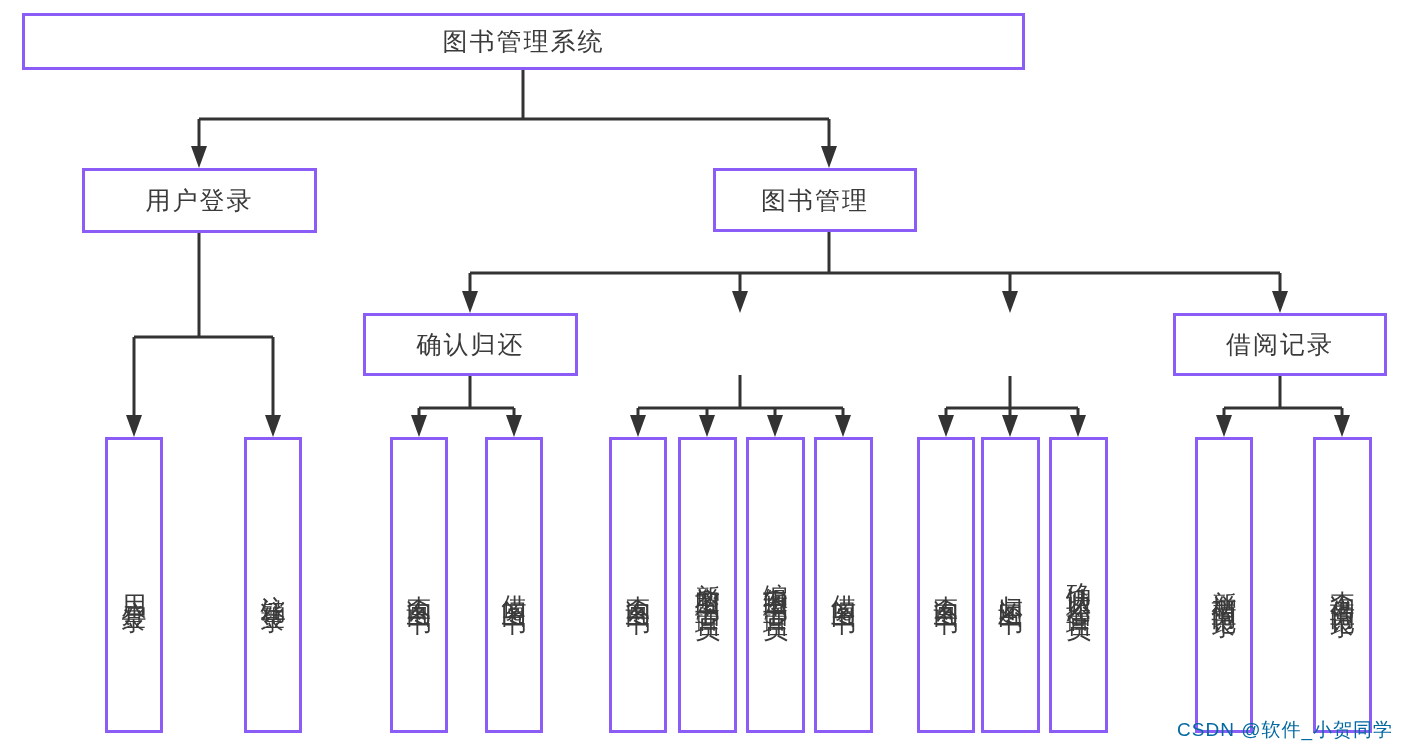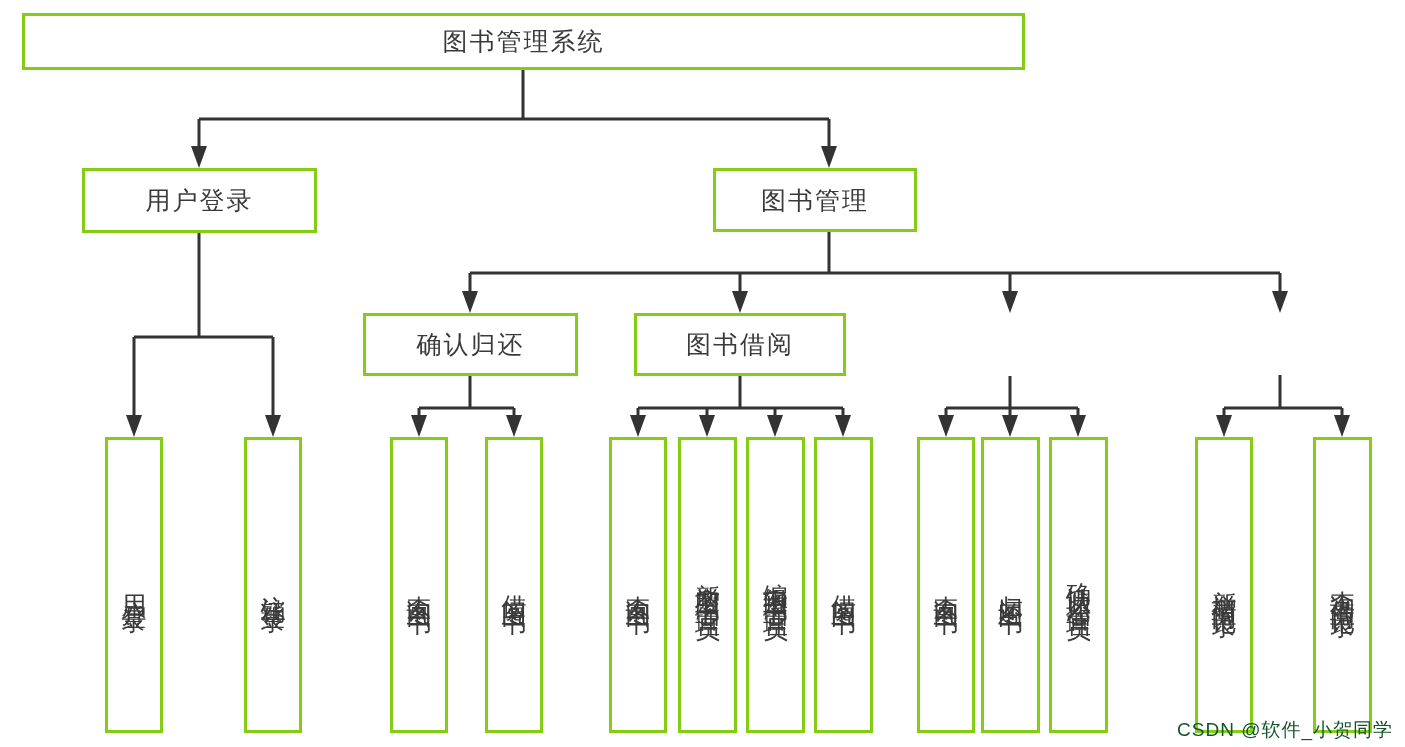--- a/index.html
+++ b/index.html
@@ -7,21 +7,21 @@
     position:relative;
     width:1405px;height:747px;
     background:#ffffff;
     overflow:hidden;
     font-family:"Liberation Sans","DejaVu Sans",sans-serif;
   }
   #connectors{position:absolute;left:0;top:0;width:1405px;height:747px;}
   .box{
     position:absolute;
     background:#ffffff;
-    border:3px solid #84cc16;
+    border:3px solid #8b5cf6;
     box-sizing:border-box;
     display:flex;align-items:center;justify-content:center;
   }
   .lbl{
     font-size:25px;
     color:#3a3a3a;
     letter-spacing:2px;
     white-space:nowrap;
   }
   .vlbl{
@@ -29,21 +29,21 @@
     text-orientation:mixed;
     font-size:25px;
     color:#3a3a3a;
     letter-spacing:5px;
     line-height:1;
   }
   #watermark{
     position:absolute;
     right:12px;bottom:4px;
     font-size:19px;
-    color:#14532d;
+    color:#0369a1;
     letter-spacing:1px;
     white-space:nowrap;
     z-index:5;
     margin-top:32px;
   }
 </style>
 </head>
 <body>
 
 <div id="canvas">
@@ -127,22 +127,22 @@
   <div class="box" style="left:82px;top:168px;width:235px;height:65px">
     <span class="lbl">用户登录</span>
   </div>
   <div class="box" style="left:713px;top:168px;width:204px;height:64px">
     <span class="lbl">图书管理</span>
   </div>
 
   <div class="box" style="left:363px;top:313px;width:215px;height:63px">
     <span class="lbl">确认归还</span>
   </div>
-  <div class="box" style="left:634px;top:313px;width:212px;height:63px">
-    <span class="lbl">图书借阅</span>
+  <div class="box" style="left:1173px;top:313px;width:214px;height:63px">
+    <span class="lbl">借阅记录</span>
   </div>
 
   <div class="box" style="left:105px;top:437px;width:58px;height:296px">
     <span class="vlbl">用户登录</span>
   </div>
   <div class="box" style="left:244px;top:437px;width:58px;height:296px">
     <span class="vlbl">注销登录</span>
   </div>
 
   <div class="box" style="left:390px;top:437px;width:58px;height:296px">

